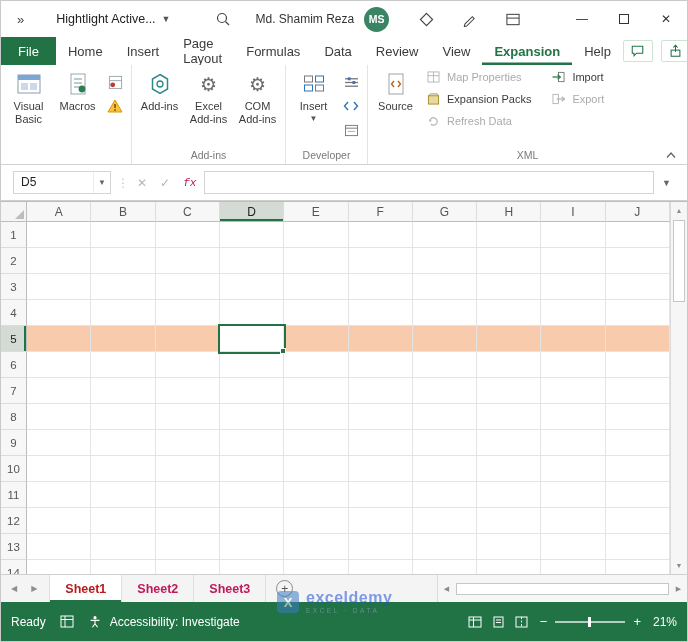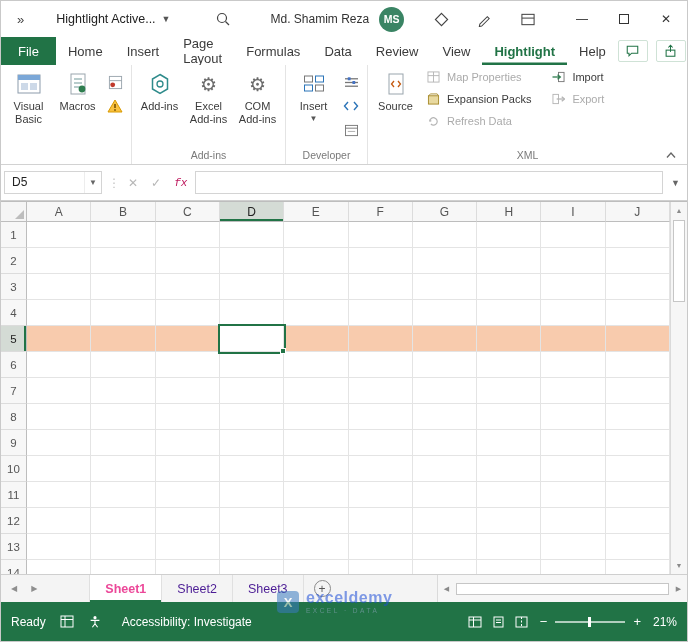--- a/index.html
+++ b/index.html
@@ -6,21 +6,21 @@
   html,body { width: 688px; height: 642px; }
   body { font-family: "Liberation Sans", sans-serif; background:#fff; color:#333; }
   .app { width:688px; height:642px; display:flex; flex-direction:column; background:#fff; position:relative; overflow:hidden; border:1px solid #c9c9c9; }
 
   
   .titlebar { height:36px; display:flex; align-items:center; font-size:12px; color:#333; background:#fff; flex:0 0 auto; }
   .tb-chev { margin-left:16px; color:#444; font-size:13px; cursor:default; }
   .tb-title { margin-left:26px; display:flex; align-items:center; gap:6px; font-size:12.5px; color:#222; padding:3px 6px; }
   .tb-title .dd { font-size:9px; color:#555; }
   .tb-search { margin-left:38px; display:flex; align-items:center; }
-  .tb-user { margin-left:40px; color:#333; }
+  .tb-user { margin-left:25px; color:#333; }
   .avatar { margin-left:10px; width:25px; height:25px; border-radius:50%; background:#3a8464; color:#fff; font-size:10.5px; font-weight:bold; display:flex; align-items:center; justify-content:center; }
   .tb-icons { display:flex; align-items:center; gap:28px; margin-left:30px; }
   .winctl { margin-left:auto; display:flex; align-items:center; }
   .winbtn { width:42px; height:36px; display:flex; align-items:center; justify-content:center; color:#333; font-size:12px; }
   .maxbox { width:10px; height:10px; border:1px solid #333; display:inline-block; }
 
   
   .tabrow { height:28px; display:flex; align-items:stretch; background:#fff; flex:0 0 auto; }
   .rtab { padding:0 12px; display:flex; align-items:center; font-size:13px; color:#3b3b3b; cursor:default; }
   .rtab.file { background:#217346; color:#fff; padding:0 17px; }
@@ -39,21 +39,21 @@
   .smallcol { display:flex; flex-direction:column; gap:8px; padding:8px 4px 0 4px; }
   .smicon { width:18px; height:16px; display:flex; align-items:center; justify-content:center; }
   .smbtn { display:flex; align-items:center; gap:5px; font-size:11px; color:#3b3b3b; height:22px; padding:0 4px; white-space:nowrap; }
   .smbtn.disabled { color:#ababab; }
   .xmlcols { display:flex; align-items:flex-start; }
   .xmlcol { display:flex; flex-direction:column; padding-top:0; }
   .gear { font-size:19px; color:#6b6b6b; line-height:1; }
   .collapse-chev { position:absolute; right:10px; bottom:5px; }
 
   
-  .formularow { height:36px; display:flex; align-items:center; padding:0 3px; background:#fff; border-bottom:1px solid #cfcfcf; flex:0 0 auto; }
+  .formularow { height:36px; display:flex; align-items:center; padding:0 12px; background:#fff; border-bottom:1px solid #cfcfcf; flex:0 0 auto; }
   .namebox { width:98px; height:23px; border:1px solid #d4d4d4; display:flex; background:#fff; }
   .namebox .val { flex:1; font-size:12px; padding:3px 7px; color:#222; }
   .namebox .dd { width:17px; display:flex; align-items:center; justify-content:center; font-size:8px; color:#666; border-left:1px solid #ededed; }
   .nb-handle { color:#c3c3c3; font-size:12px; padding:0 6px; }
   .fxicons { display:flex; align-items:center; gap:13px; padding:0 8px 0 2px; }
   .fxicons .x { color:#b7b7b7; font-size:12px; }
   .fxicons .ck { color:#b7b7b7; font-size:12px; }
   .fxicons .fx { color:#be185d; font-size:11px; font-style:italic; font-family:Liberation Mono, monospace; }
   .formula-input { flex:1; height:23px; border:1px solid #d4d4d4; background:#fff; font-size:12px; padding:3px 6px; color:#222; }
   .fb-chev { padding:0 4px 0 8px; font-size:9px; color:#666; }
@@ -71,22 +71,22 @@
   .cell.selected { position:relative; z-index:2; box-shadow: 0 0 0 2px #217346; background:#fff; }
   .fill-handle { position:absolute; right:-3px; bottom:-3px; width:6px; height:6px; background:#217346; border:1px solid #fff; z-index:3; }
   .vscroll { flex:0 0 17px; background:#f6f6f6; border-left:1px solid #dadada; display:flex; flex-direction:column; align-items:center; }
   .varrow { height:17px; display:flex; align-items:center; justify-content:center; font-size:7px; color:#8a8a8a; width:100%; }
   .vthumb { width:12px; height:82px; background:#fff; border:1px solid #c6c6c6; margin-top:1px; }
   .vspace { flex:1; }
 
   
   .sheetbar { height:28px; flex:0 0 auto; display:flex; align-items:stretch; background:#f4f4f4; border-top:1px solid #cfcfcf; font-size:12.5px; position:relative; }
   .snav { display:flex; align-items:center; gap:14px; padding:0 12px 0 10px; color:#8e8e8e; font-size:8px; }
-  .sheettab { padding:0 15px; display:flex; align-items:center; color:#4c1d95; border-right:1px solid #e0e0e0; background:transparent; }
-  .sheettab.active { background:#fff; color:#ec4899; font-weight:700; box-shadow: inset 0 -2px 0 #217346; border-left:1px solid #e0e0e0;margin-left:40px; }
+  .sheettab { padding:0 15px; display:flex; align-items:center; color:#be185d; border-right:1px solid #e0e0e0; background:transparent;font-weight:bold; }
+  .sheettab.active { background:#fff; color:#b91c1c; font-weight:700; box-shadow: inset 0 -2px 0 #217346; border-left:1px solid #e0e0e0; }
   .newsheet { width:17px; height:17px; border:1px solid #8b8b8b; border-radius:50%; align-self:center; margin-left:10px; display:flex; align-items:center; justify-content:center; font-size:12px; color:#555; line-height:1; }
   .hscroll { margin-left:auto; width:250px; display:flex; align-items:center; background:#f6f6f6; border-left:1px solid #dadada; }
   .harrow { width:17px; display:flex; align-items:center; justify-content:center; font-size:7px; color:#8a8a8a; height:100%; }
   .hthumb { flex:1; height:12px; background:#fff; border:1px solid #c6c6c6; margin:0 1px; }
 
   
   .watermark { position:absolute; left:276px; top:589px; display:flex; align-items:center; gap:7px; opacity:0.55; z-index:5; pointer-events:none; }
   .wm-logo { width:22px; height:22px; border-radius:4px; background:#3a7bc0; color:#fff; font-weight:bold; font-size:13px; display:flex; align-items:center; justify-content:center; }
   .wm-text { display:flex; flex-direction:column; line-height:1; }
   .wm-brand { font-size:16px; color:#1d4ed8; font-weight:bold; letter-spacing:0.5px; }
@@ -153,21 +153,21 @@
 
   <div class="tabrow">
     <span class="rtab file">File</span>
     <span class="rtab">Home</span>
     <span class="rtab">Insert</span>
     <span class="rtab">Page Layout</span>
     <span class="rtab">Formulas</span>
     <span class="rtab">Data</span>
     <span class="rtab">Review</span>
     <span class="rtab">View</span>
-    <span class="rtab active">Hightlight</span>
+    <span class="rtab active">Expansion</span>
     <span class="rtab">Help</span>
     <span class="tab-right">
       <span class="mini-box">
         <span>
           <svg width="15" height="14" viewBox="0 0 16 16">
               <path d="M2 2.5 h12 v8 h-7 l-3 3 v-3 h-2 Z" fill="none" stroke="#217346" stroke-width="1.2"></path>
             </svg>
         </span>
       </span>
       <span class="mini-box">
@@ -588,21 +588,21 @@
   <div class="statusbar">
     <span class="sb-left">
       <span>Ready</span>
       <span>
         <svg width="14" height="13" viewBox="0 0 14 13">
             <rect x="1" y="1" width="12" height="11" fill="none" stroke="#fff"></rect>
             <line x1="1" y1="4.5" x2="13" y2="4.5" stroke="#fff"></line>
             <line x1="5" y1="1" x2="5" y2="12" stroke="#fff"></line>
           </svg>
       </span>
-      <span style="display:flex;align-items:flex-end;gap:20px;">
+      <span style="display:flex;align-items:flex-end;gap:8px;">
         <span>
           <svg width="14" height="14" viewBox="0 0 16 16">
               <circle cx="8" cy="3" r="1.8" fill="#fff"></circle>
               <path d="M3 6.2 H13 M8 6.2 V10 M8 10 L5 14 M8 10 L11 14" stroke="#fff" stroke-width="1.3" fill="none"></path>
             </svg>
         </span>
         <span>Accessibility: Investigate</span>
       </span>
     </span>
     <span class="sb-right">

